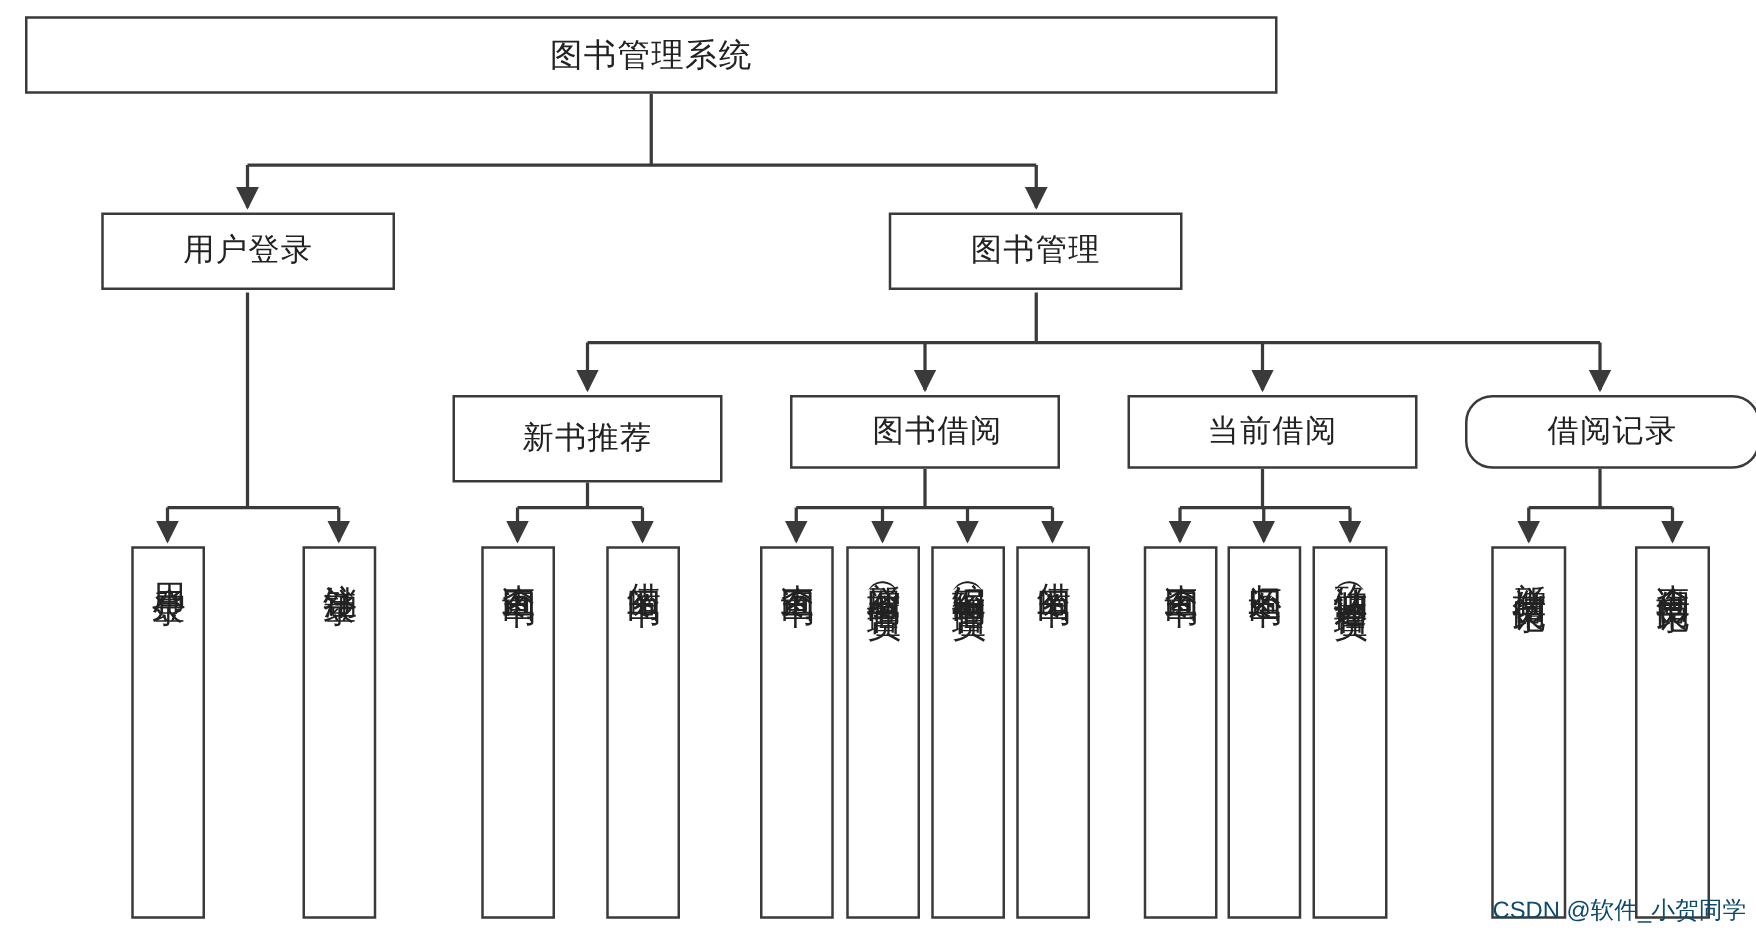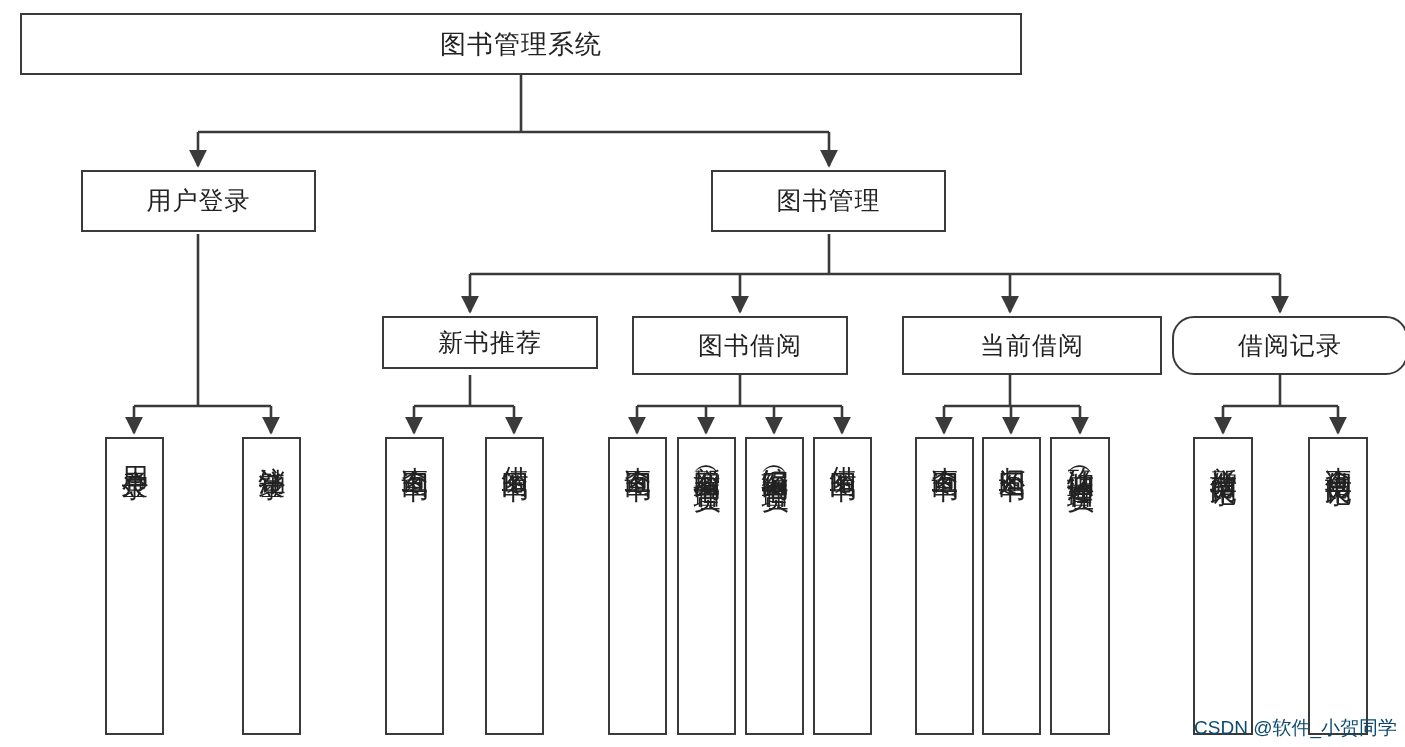--- a/index.html
+++ b/index.html
@@ -125,29 +125,29 @@
   </div>
 
   <div class="node horiz" style="left:81px;top:170px;width:235px;height:62px;">
     <span class="node-label">用户登录</span>
   </div>
 
   <div class="node horiz" style="left:711px;top:170px;width:235px;height:62px;">
     <span class="node-label">图书管理</span>
   </div>
 
-  <div class="node horiz" style="left:382px;top:316px;width:216px;height:53px;">
+  <div class="node horiz" style="left:362px;top:316px;width:216px;height:70px;">
     <span class="node-label">新书推荐</span>
   </div>
 
   <div class="node horiz" style="left:632px;top:316px;width:216px;height:59px;padding-left:20px;">
     <span class="node-label">图书借阅</span>
   </div>
 
-  <div class="node horiz" style="left:902px;top:316px;width:260px;height:59px;">
+  <div class="node horiz" style="left:902px;top:316px;width:232px;height:59px;">
     <span class="node-label">当前借阅</span>
   </div>
 
   <div class="node horiz" style="left:1172px;top:316px;width:236px;height:59px;border-radius:22px;">
     <span class="node-label">借阅记录</span>
   </div>
 
   <div class="node vert" style="left:105px;top:437px;width:59px;height:298px;">
     <span class="node-label">用户登录</span>
   </div>

